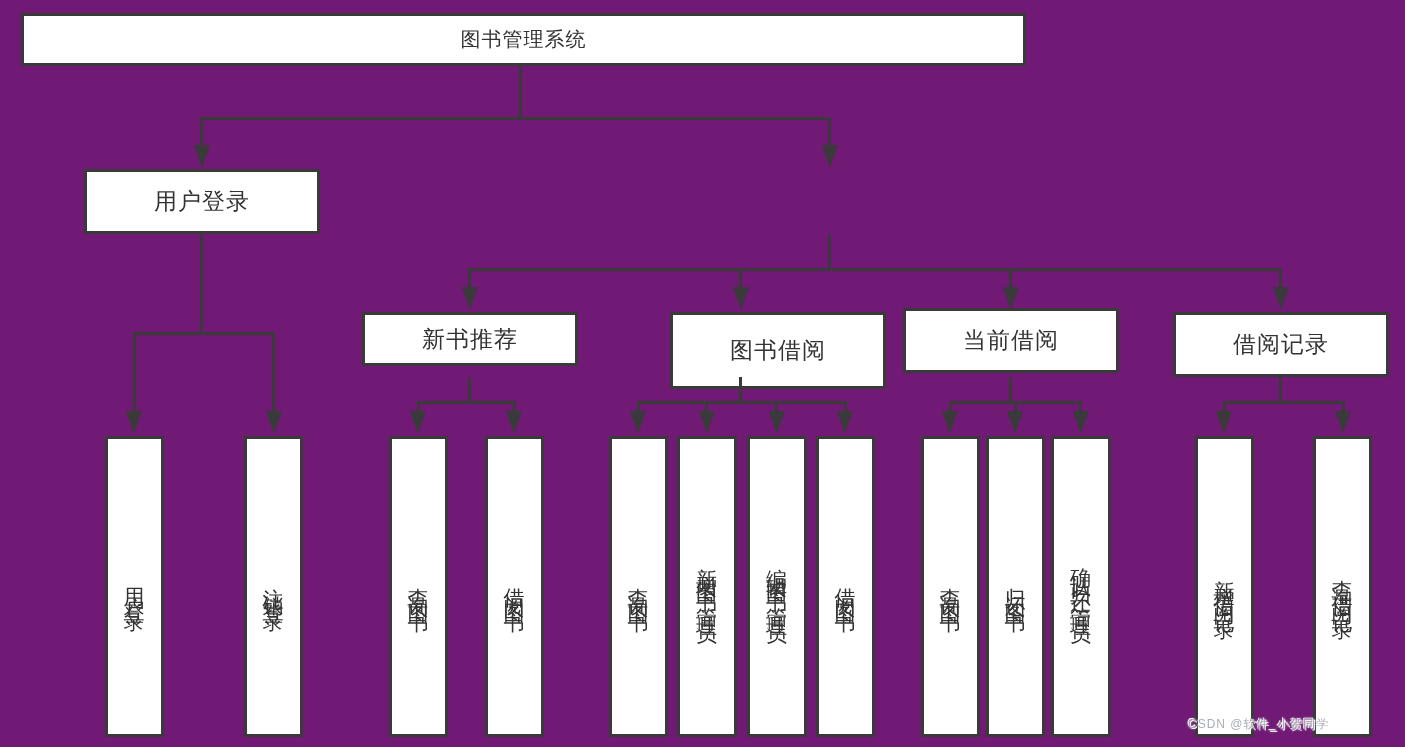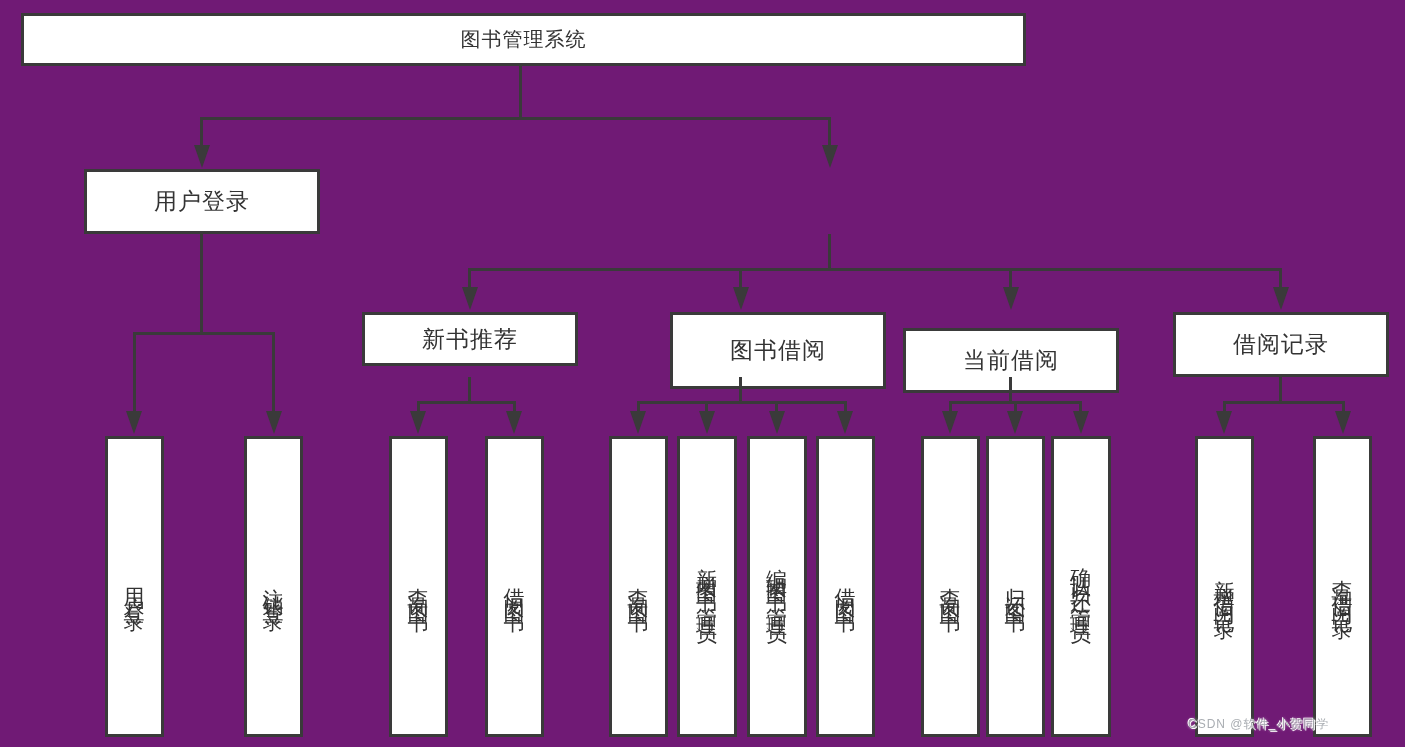--- a/index.html
+++ b/index.html
@@ -88,21 +88,21 @@
   <div class="ah" style="left:1003px;top:287px;"></div>
   <div class="vl" style="left:1279px;top:268px;height:22px;"></div>
   <div class="ah" style="left:1273px;top:287px;"></div>
 
   <div class="box l3-box" style="left:362px;top:312px;width:216px;height:54px;">
     <span>新书推荐</span>
   </div>
   <div class="box l3-box" style="left:670px;top:312px;width:216px;height:77px;text-align:center;">
     <span>图书借阅</span>
   </div>
-  <div class="box l3-box" style="left:903px;top:328px;width:216px;height:65px;">
+  <div class="box l3-box" style="left:903px;top:308px;width:216px;height:65px;">
     <span>当前借阅</span>
   </div>
   <div class="box l3-box" style="left:1173px;top:312px;width:216px;height:65px;">
     <span>借阅记录</span>
   </div>
 
   <div class="vl" style="left:468px;top:377px;height:27px;"></div>
   <div class="hl" style="left:417px;top:401px;width:98px;"></div>
   <div class="vl" style="left:417px;top:401px;height:12px;"></div>
   <div class="ah" style="left:410px;top:411px;"></div>

